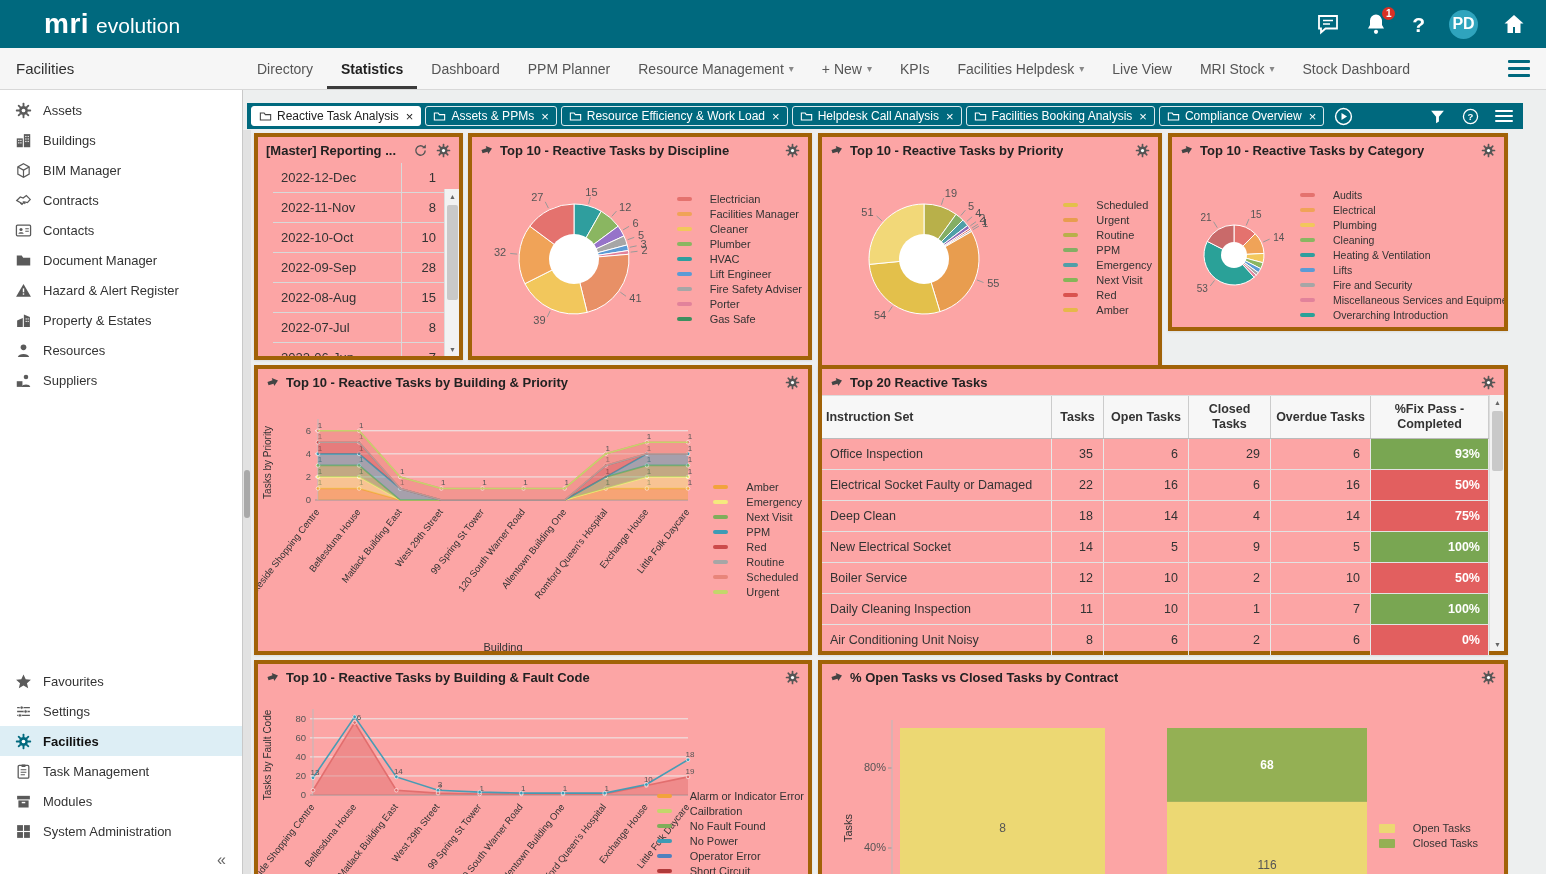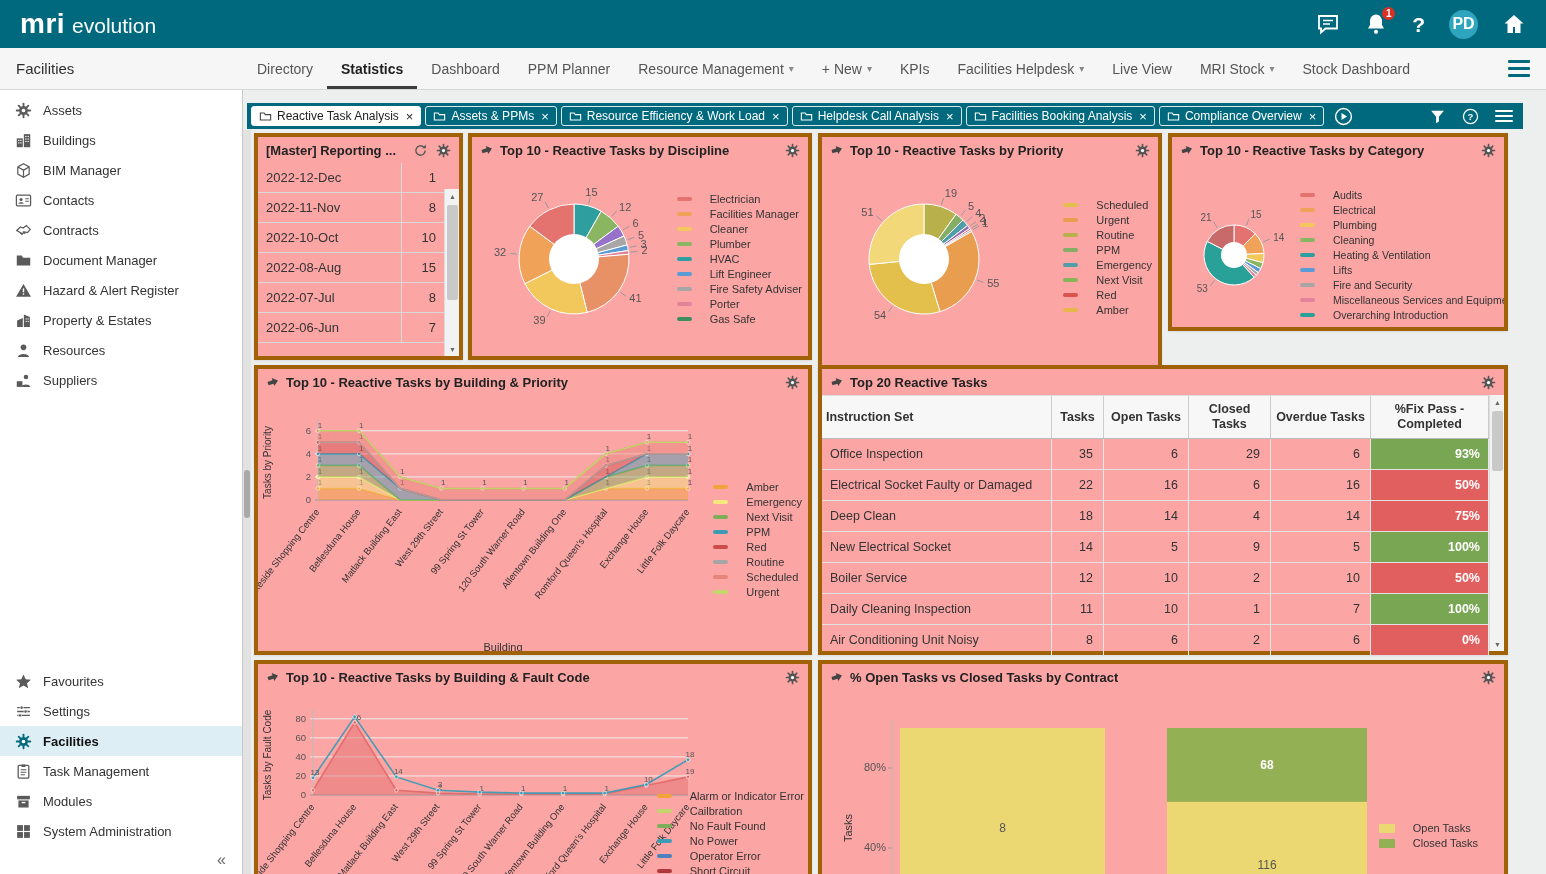--- a/index.html
+++ b/index.html
@@ -3,21 +3,21 @@
 <meta charset="utf-8">
 <style>
   *{box-sizing:border-box;margin:0;padding:0;}
   html,body{width:1546px;height:874px;overflow:hidden;}
   body{font-family:"Liberation Sans",sans-serif;background:#fff;position:relative;}
   svg{font-family:"Liberation Sans",sans-serif;display:block;}
 
   
   #topbar{position:absolute;left:0;top:0;width:1546px;height:48px;background:#00697e;display:flex;align-items:center;padding:0 20px;}
   .logo{display:flex;align-items:baseline;color:#fff;cursor:default;}
-  .logo-mri{font-size:28px;font-weight:bold;letter-spacing:.5px;}
+  .logo-mri{font-size:28px;font-weight:bold;letter-spacing:.5px;margin-left:24px;}
   .logo-evo{font-size:21px;margin-left:7px;}
   .topbar-right{margin-left:auto;display:flex;align-items:center;gap:24px;}
   .tb-ic{width:24px;height:24px;position:relative;cursor:pointer;}
   .tb-ic .badge{position:absolute;top:-7px;right:-9px;background:#d93025;color:#fff;border-radius:50%;min-width:17px;height:17px;font-size:10px;font-weight:bold;display:flex;align-items:center;justify-content:center;border:2px solid #00697e;}
   .tb-q{color:#fff;font-size:21px;font-weight:bold;cursor:pointer;line-height:1;}
   .avatar{width:29px;height:29px;border-radius:50%;background:#2fa4bd;color:#fff;font-size:16px;font-weight:bold;display:flex;align-items:center;justify-content:center;cursor:pointer;}
 
   
   #navbar{position:absolute;left:0;top:48px;width:1546px;height:42px;background:#f6f6f6;border-bottom:1px solid #d8d8d8;display:flex;align-items:stretch;}
   .module-label{width:243px;padding-left:16px;display:flex;align-items:center;font-size:15px;color:#2f2f2f;}
@@ -68,21 +68,21 @@
   #panel-discipline{left:225px;top:43px;width:344px;height:227px;}
   #panel-priority{left:575px;top:43px;width:344px;height:259px;}
   #panel-category{left:925px;top:43px;width:340px;height:198px;}
   #panel-bp{left:11px;top:275px;width:558px;height:290px;}
   #panel-top20{left:575px;top:275px;width:690px;height:290px;}
   #panel-fault{left:11px;top:570px;width:558px;height:290px;}
   #panel-contract{left:575px;top:570px;width:690px;height:290px;}
 
   
   #master-rows{margin-right:15px;}
-  .mrow{height:30px;display:flex;border-bottom:1px solid #d9d9d9;font-size:13px;color:#333;cursor:pointer;}
+  .mrow{height:30px;display:flex;border-bottom:1px solid #d9d9d9;font-size:13px;color:#333;cursor:pointer;margin-left:15px;}
   .mrow .m{flex:1;display:flex;align-items:center;padding:0 8px;border-right:1px solid #d9d9d9;}
   .mrow .v{width:42px;display:flex;align-items:center;justify-content:flex-end;padding-right:8px;}
 
   
   .vscroll{position:absolute;right:0;top:26px;bottom:0;width:15px;background:#f2f2f2;border-left:1px solid #ddd;}
   .vscroll .ar{position:absolute;left:0;width:15px;height:14px;display:flex;align-items:center;justify-content:center;font-size:7px;color:#666;cursor:pointer;}
   .vscroll .up{top:0;}
   .vscroll .down{bottom:0;}
   .vscroll .handle{position:absolute;left:2px;width:11px;background:#c9c9c9;border-radius:2px;cursor:pointer;}
 
@@ -248,36 +248,36 @@
               <path d="M12 2.5l8 4.5v10l-8 4.5-8-4.5V7z"></path>
               <path d="M12 11.5l8-4.5M12 11.5L4 7M12 11.5v10"></path>
             </g>
           </svg>
         </span>
         <span>BIM Manager</span>
       </div>
       <div class="side-item">
         <span class="ic">
           <svg viewBox="0 0 24 24" width="100%" height="100%">
+            <path d="M2.5 12l5-5 4 1.5L16 5l5.5 5.5-4 4.5-4-1-3 2.5z" fill="none" stroke="#5a5a5a" stroke-width="1.7"></path>
+            <path d="M7.5 15.5l3 2.5M11 13.5l3.5 3" stroke="#5a5a5a" stroke-width="1.7"></path>
+          </svg>
+        </span>
+        <span>Contracts</span>
+      </div>
+      <div class="side-item">
+        <span class="ic">
+          <svg viewBox="0 0 24 24" width="100%" height="100%">
             <rect x="2" y="4.5" width="20" height="15" rx="1.5" fill="none" stroke="#5a5a5a" stroke-width="1.8"></rect>
             <circle cx="8.5" cy="10.5" r="2.2" fill="#5a5a5a"></circle>
             <path d="M4.8 16.5c.4-2.8 7-2.8 7.4 0z" fill="#5a5a5a"></path>
             <path d="M14.5 9.5h5M14.5 13h5" stroke="#5a5a5a" stroke-width="1.5"></path>
           </svg>
         </span>
         <span>Contacts</span>
-      </div>
-      <div class="side-item">
-        <span class="ic">
-          <svg viewBox="0 0 24 24" width="100%" height="100%">
-            <path d="M2.5 12l5-5 4 1.5L16 5l5.5 5.5-4 4.5-4-1-3 2.5z" fill="none" stroke="#5a5a5a" stroke-width="1.7"></path>
-            <path d="M7.5 15.5l3 2.5M11 13.5l3.5 3" stroke="#5a5a5a" stroke-width="1.7"></path>
-          </svg>
-        </span>
-        <span>Contracts</span>
       </div>
       <div class="side-item">
         <span class="ic">
           <svg viewBox="0 0 24 24" width="100%" height="100%">
             <path d="M2.5 5h7l2 3h10v11h-19z" fill="#5a5a5a"></path>
           </svg>
         </span>
         <span>Document Manager</span>
       </div>
       <div class="side-item">
@@ -531,20 +531,24 @@
             <div class="m">2022-12-Dec</div>
             <div class="v">1</div>
           </div>
           <div class="mrow">
             <div class="m">2022-11-Nov</div>
             <div class="v">8</div>
           </div>
           <div class="mrow">
             <div class="m">2022-10-Oct</div>
             <div class="v">10</div>
+          </div>
+          <div class="mrow">
+            <div class="m">2022-09-Sep</div>
+            <div class="v">28</div>
           </div>
           <div class="mrow">
             <div class="m">2022-08-Aug</div>
             <div class="v">15</div>
           </div>
           <div class="mrow">
             <div class="m">2022-07-Jul</div>
             <div class="v">8</div>
           </div>
           <div class="mrow">

